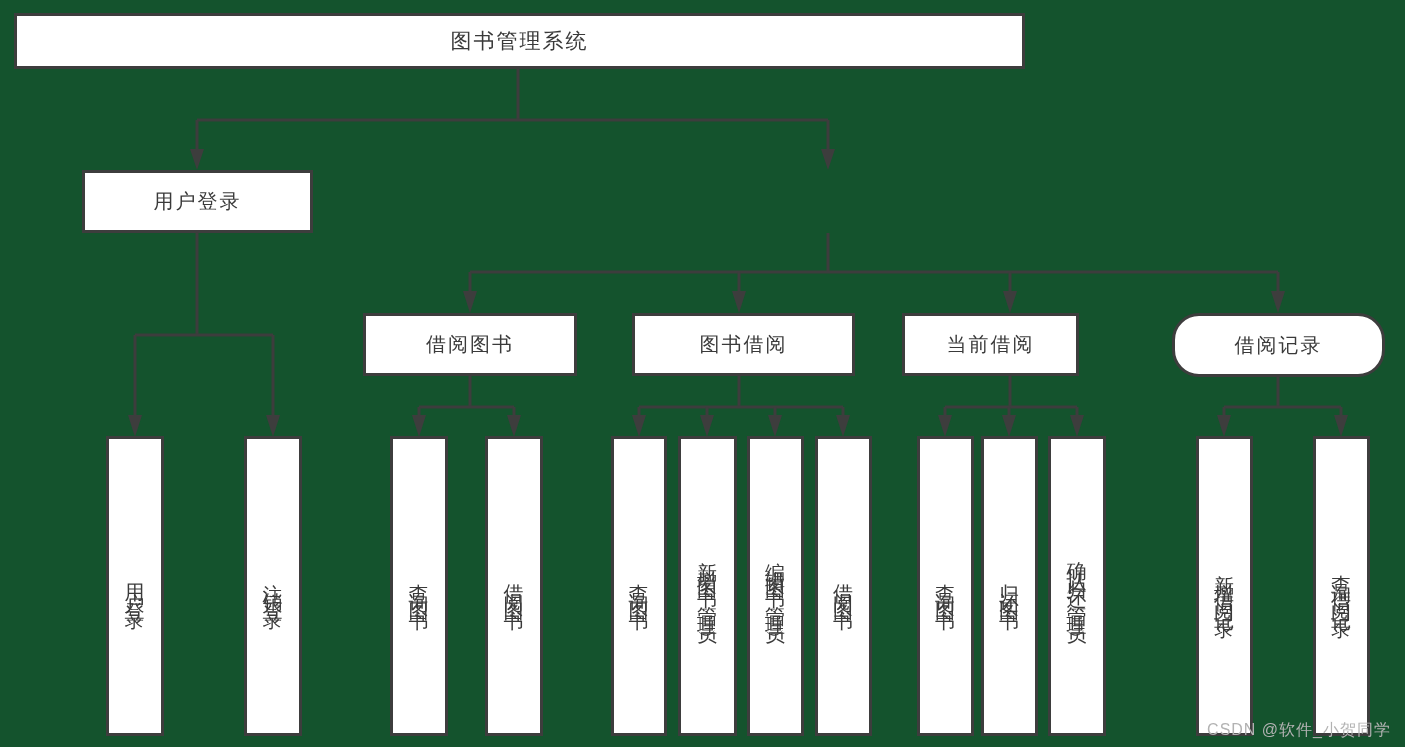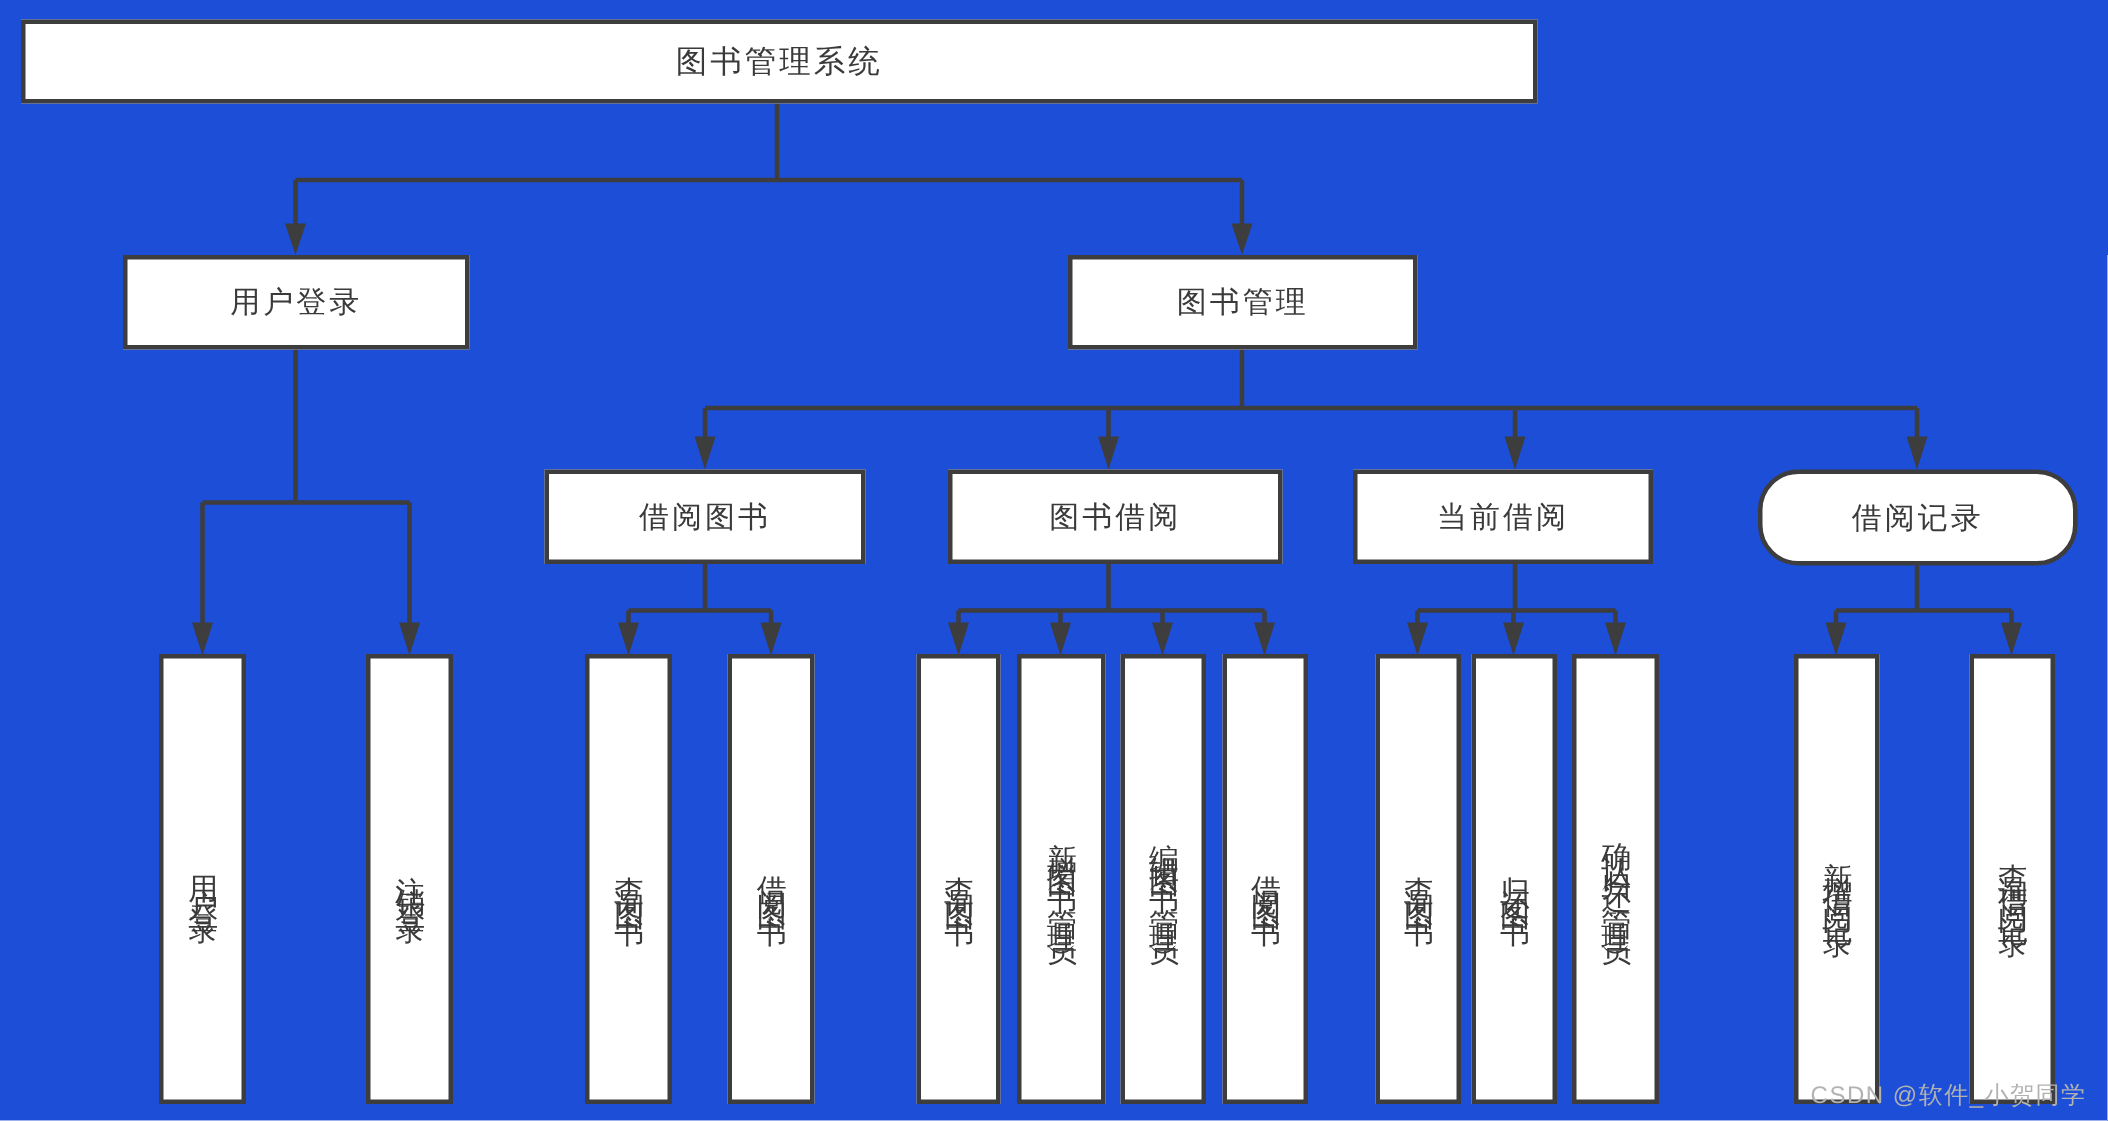--- a/index.html
+++ b/index.html
@@ -7,21 +7,21 @@
     padding: 0;
     background: #ffffff;
   }
   body {
     font-family: "Liberation Sans", "DejaVu Sans", sans-serif;
   }
   #stage {
     position: relative;
     width: 1405px;
     height: 747px;
-    background: #1d4ed8;
+    background: #14532d;
     overflow: hidden;
   }
   #connectors {
     position: absolute;
     left: 0;
     top: 0;
     pointer-events: none;
   }
   .node {
     position: absolute;
@@ -49,21 +49,21 @@
     top: 436px;
     height: 300px;
     line-height: 1;
   }
   
   #n-root   { left: 14px;   top: 13px;  width: 1011px; height: 56px; }
   #n-login  { left: 82px;   top: 170px; width: 231px;  height: 63px; }
   #n-mgmt   { left: 712px;  top: 170px; width: 233px;  height: 63px; }
   #n-sec0   { left: 363px;  top: 313px; width: 214px;  height: 63px; }
   #n-sec1   { left: 632px;  top: 313px; width: 223px;  height: 63px; }
-  #n-sec2   { left: 902px;  top: 313px; width: 200px;  height: 63px; }
+  #n-sec2   { left: 902px;  top: 313px; width: 177px;  height: 63px; }
   #n-sec3   { left: 1172px; top: 313px; width: 213px;  height: 64px; border-radius: 27px; }
   #l-0  { left: 106px;  width: 58px; }
   #l-1  { left: 244px;  width: 58px; }
   #l-2  { left: 390px;  width: 58px; }
   #l-3  { left: 485px;  width: 58px; }
   #l-4  { left: 611px;  width: 56px; }
   #l-5  { left: 678px;  width: 59px; }
   #l-6  { left: 747px;  width: 57px; }
   #l-7  { left: 815px;  width: 57px; }
   #l-8  { left: 917px;  width: 57px; }
@@ -151,21 +151,20 @@
       <polygon points="1002,415 1016,415 1009,437"></polygon>
       <polygon points="1070,415 1084,415 1077,437"></polygon>
       <polygon points="1217,415 1231,415 1224,437"></polygon>
       <polygon points="1334,415 1348,415 1341,437"></polygon>
     </g>
   </svg>
 
   <div id="n-root" class="node hbox root-box">图书管理系统</div>
 
   <div id="n-login" class="node hbox">用户登录</div>
-  <div id="n-mgmt" class="node hbox">图书管理</div>
 
   <div id="n-sec0" class="node hbox">借阅图书</div>
   <div id="n-sec1" class="node hbox">图书借阅</div>
   <div id="n-sec2" class="node hbox">当前借阅</div>
   <div id="n-sec3" class="node hbox">借阅记录</div>
 
   <div id="l-0" class="node leaf">用户登录</div>
   <div id="l-1" class="node leaf">注销登录</div>
   <div id="l-2" class="node leaf">查询图书</div>
   <div id="l-3" class="node leaf">借阅图书</div>

